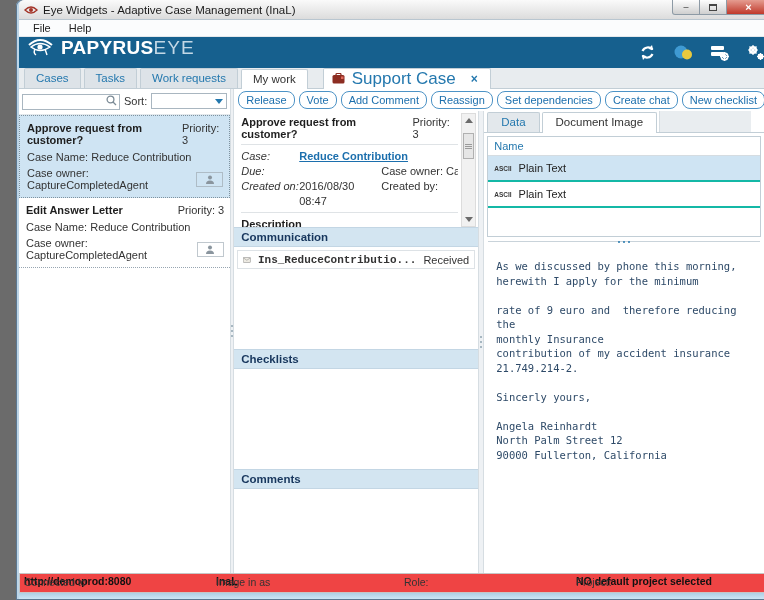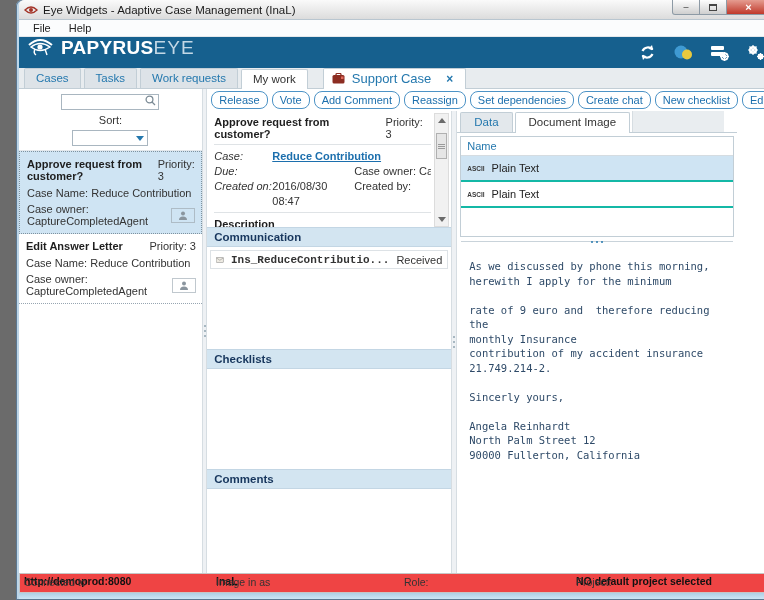--- a/index.html
+++ b/index.html
@@ -34,30 +34,30 @@
   .brand-spacer{ flex:1; }
   .brand-icons{ display:flex; align-items:center; gap:17px; }
   .brand-icons svg{ display:block; }
   
   .tabrow{ height:21px; background:#e8ecef; border-bottom:1px solid #c2ced6; display:flex; align-items:flex-end; padding-left:5px; }
   .tab{ font-size:11.5px; color:#2478ae; background:#dde3e8; border:1px solid #c2ced6; border-bottom:none;
         padding:3px 11px 3px 11px; margin-right:3px; border-radius:2px 2px 0 0; height:20px; }
   .tab.active{ background:#ffffff; color:#333; position:relative; top:1px; padding-bottom:4px; }
   .doc-tab{ display:flex; align-items:center; gap:7px; margin-left:12px; background:#fff; border:1px solid #c2ced6;
             border-bottom:none; border-radius:2px 2px 0 0; padding:3px 12px 4px 8px; height:21px; position:relative; top:1px; }
-  .doc-tab-label{ font-size:13px; color:#2478ae; }
+  .doc-tab-label{ font-size:17px; color:#2478ae; }
   .tab-close{ color:#2478ae; font-weight:bold; font-size:12px; line-height:10px; margin-left:8px; }
   
   .panels{ display:flex; height:484px; background:#fff; }
   .vsplit{ width:6px; background:#eef1f4; border-left:1px solid #d6dde2; border-right:1px solid #d6dde2;
            display:flex; flex-direction:column; align-items:center; justify-content:center; gap:3px; }
   .vsplit i{ width:2px; height:2px; background:#8fa3b0; border-radius:50%; }
   
   .left-panel{ width:219px; display:flex; flex-direction:column; background:#fff; }
-  .lp-controls{ display:flex; align-items:center; padding:3px 3px 4px 3px; gap:4px;flex-direction:column; }
+  .lp-controls{ display:flex; align-items:center; padding:3px 3px 4px 3px; gap:4px; }
   .search-wrap{ position:relative; }
   .search-input{ width:98px; height:16px; border:1px solid #a9b6c0; font-size:11px; padding:1px 16px 1px 3px; outline:none; font-family:inherit;}
   .search-icon{ position:absolute; right:3px; top:3px; }
   .sort-label{ font-size:11px; color:#333; }
   .sort-select{ position:relative; width:76px; height:16px; border:1px solid #a9b6c0; background:#fff; }
   .dd-arrow{ position:absolute; right:3px; top:5px; width:0; height:0; border-left:4px solid transparent;
              border-right:4px solid transparent; border-top:5px solid #2478ae; }
   .case-list{ flex:1; border-top:1px solid #e3e8ec; }
   .case-item{ padding:6px 6px 6px 7px; font-size:11px; border-bottom:1px dotted #97a5b1; }
   .case-item.selected{ background:#cfe4f3; border:1px dotted #7e929f; }

